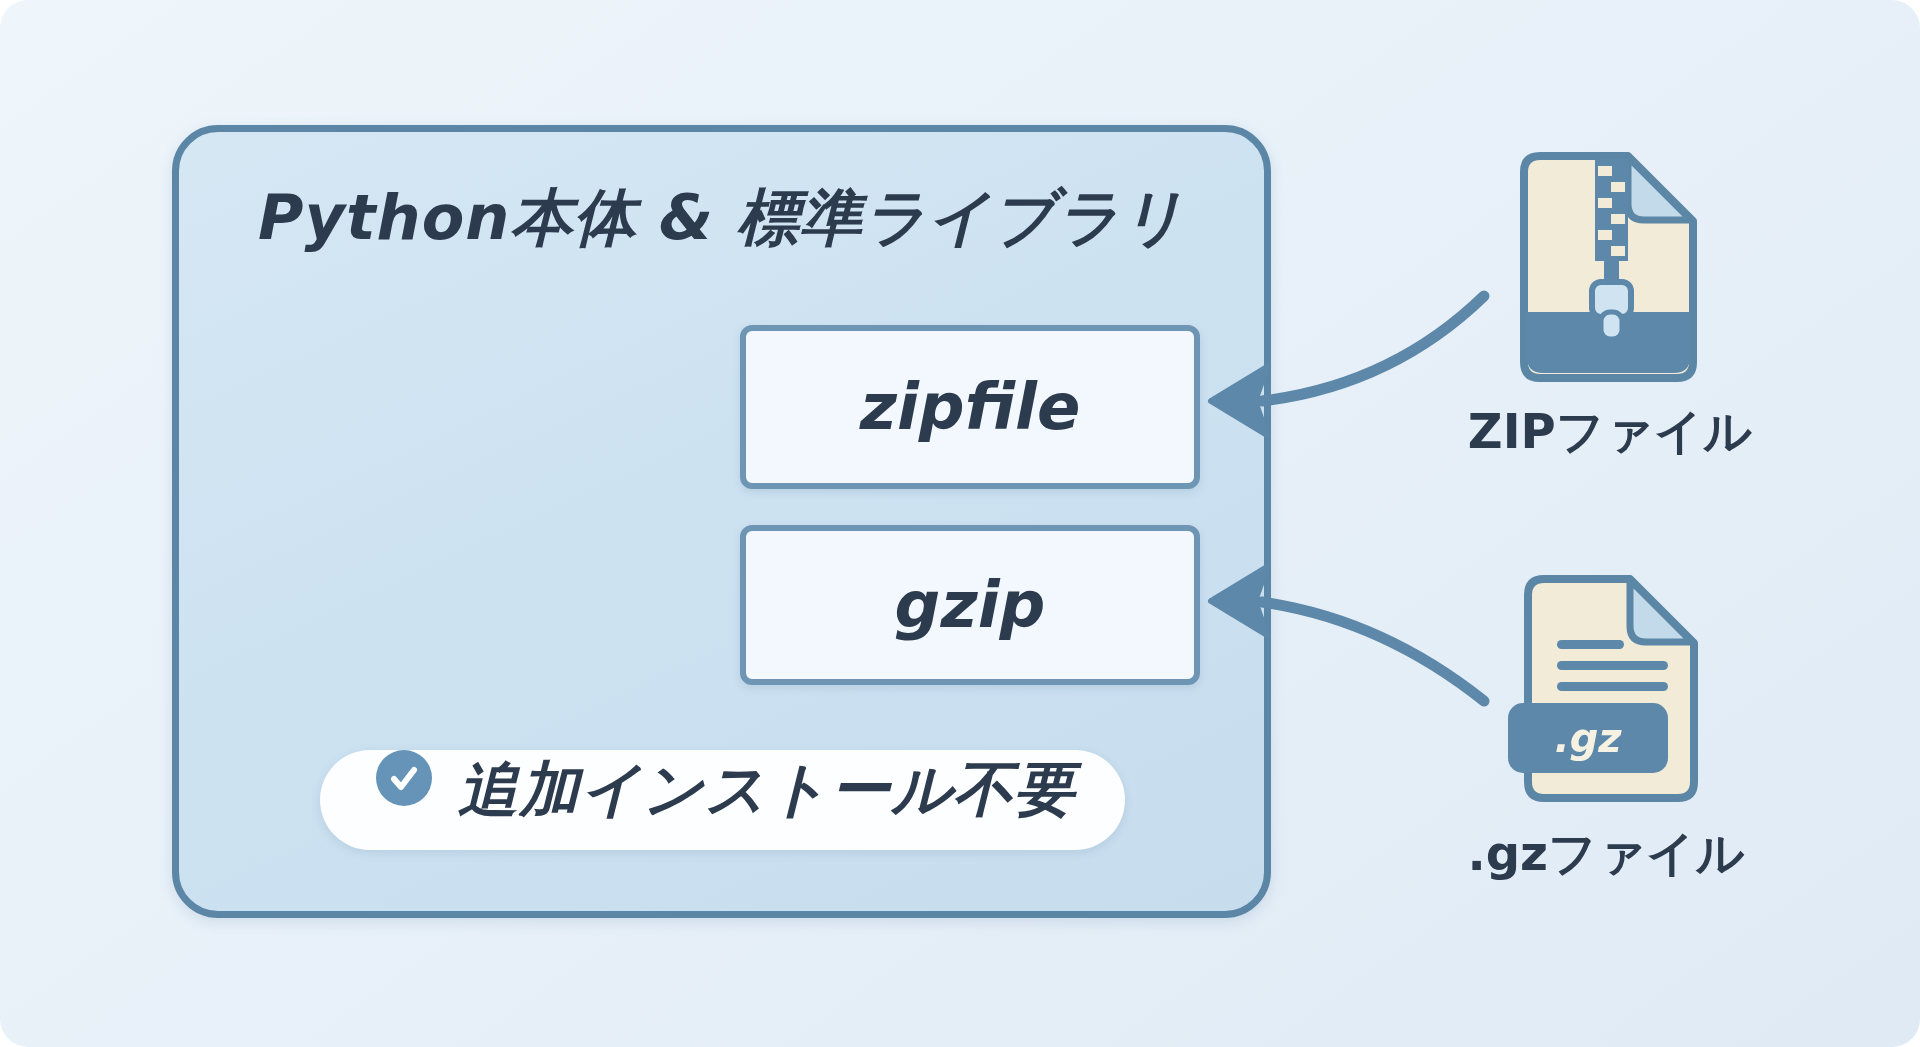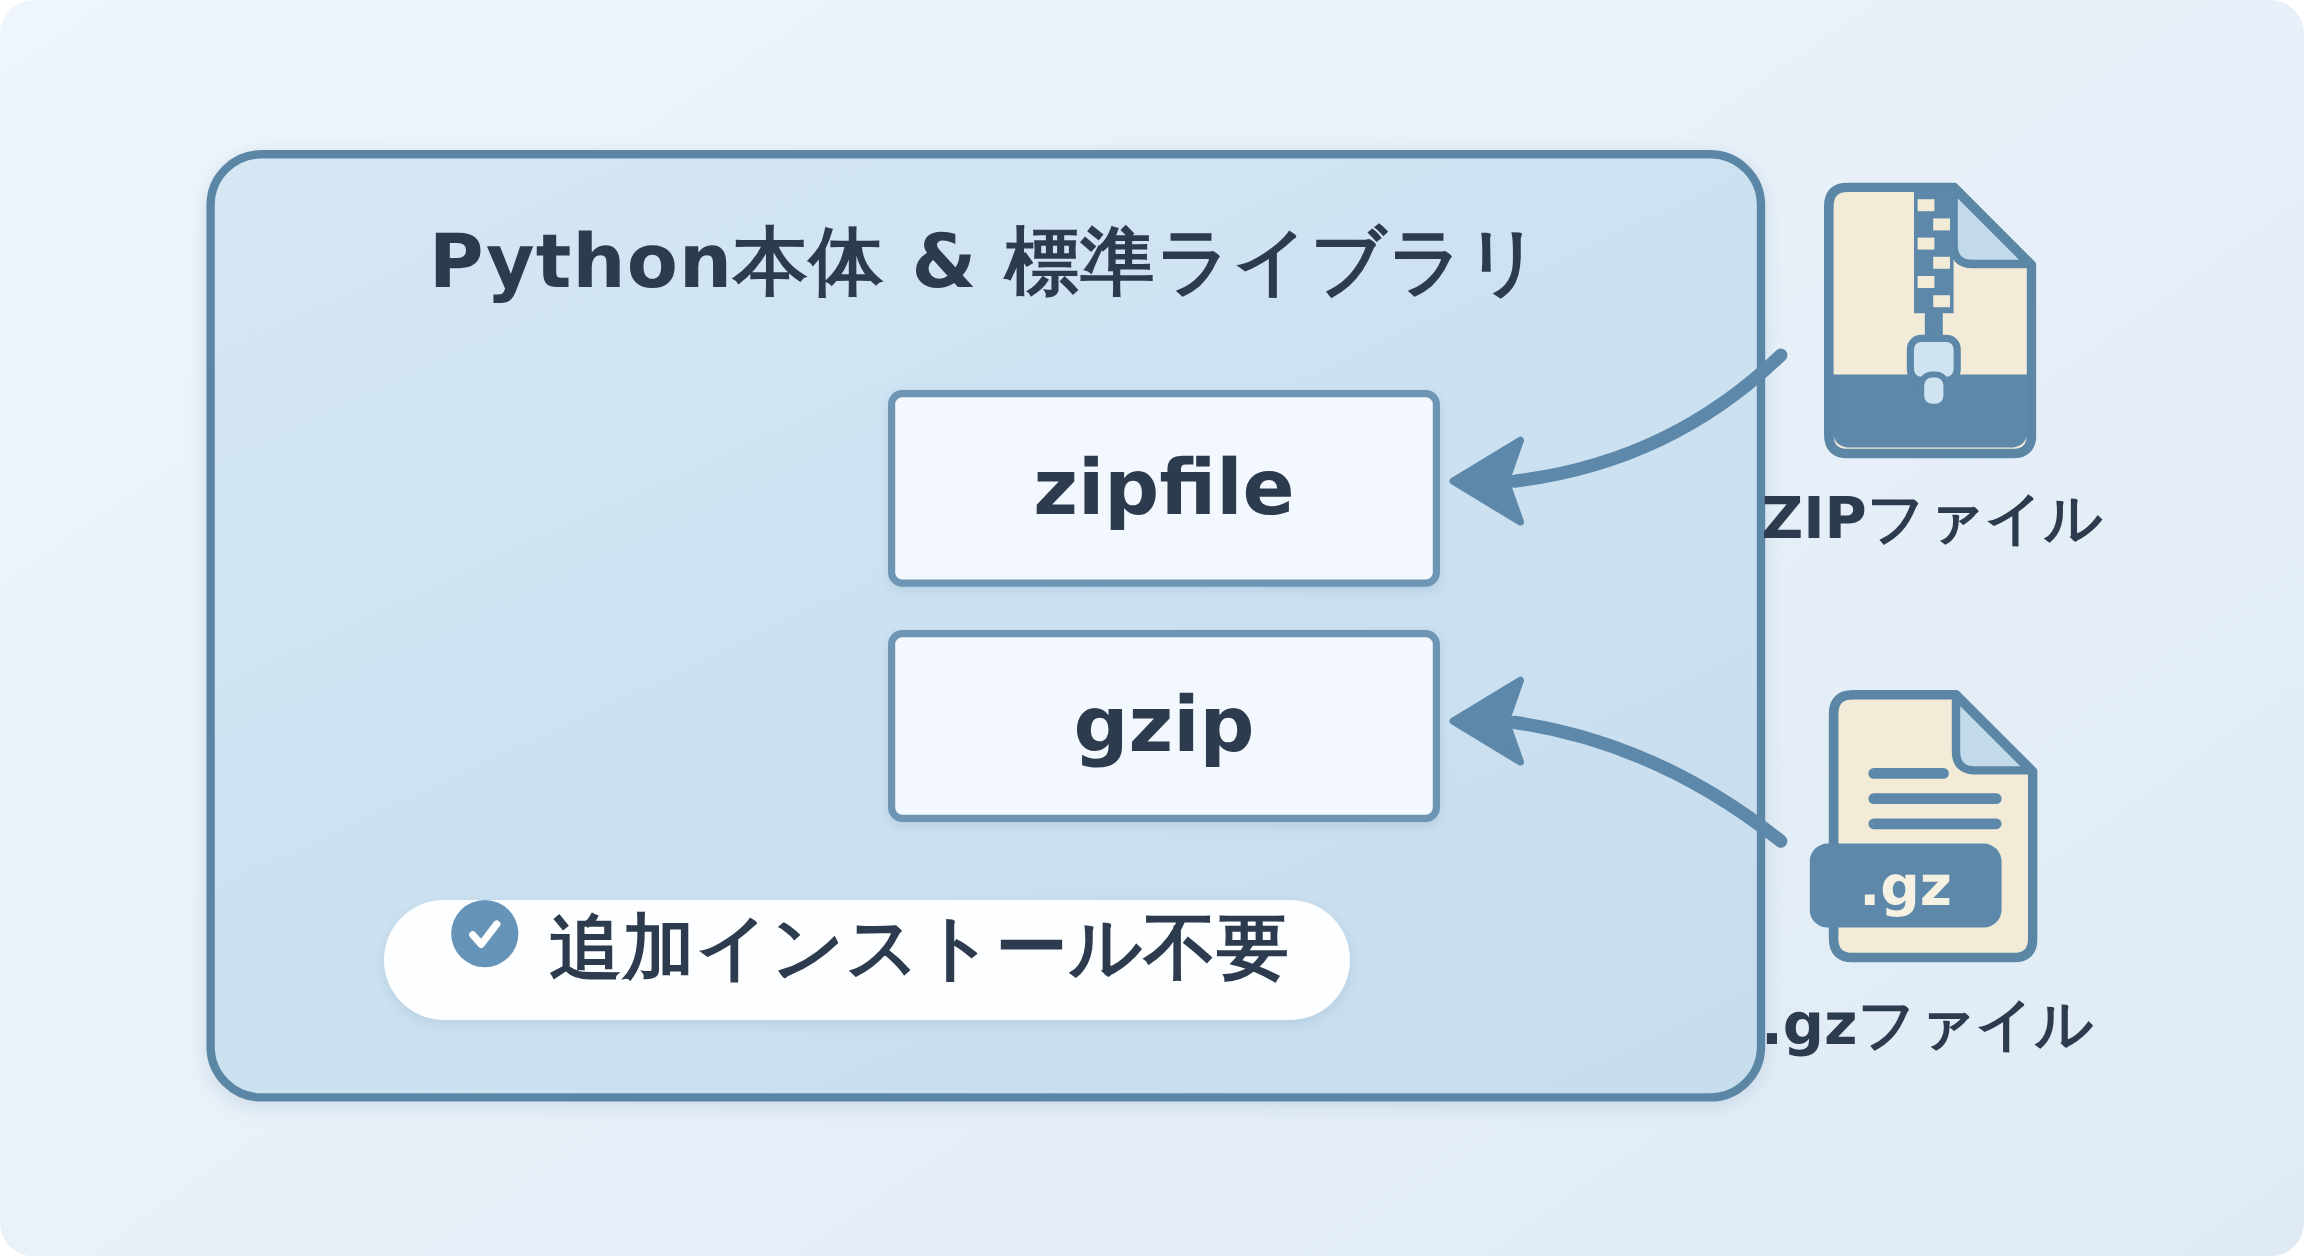--- a/index.html
+++ b/index.html
@@ -4,24 +4,25 @@
 <style>
   html,body{margin:0;padding:0;background:#ffffff;}
   body{font-family:"DejaVu Sans","Liberation Sans",sans-serif;}
   .canvas{
     position:relative;width:1920px;height:1047px;overflow:hidden;
     border-radius:28px;
     background:linear-gradient(145deg,#eef5fb 0%,#e7f0f8 55%,#dfeaf5 100%);
   }
   
   .main-box{
-    position:absolute;left:172px;top:125px;width:1299px;height:793px;
+    position:absolute;left:172px;top:125px;width:1099px;height:793px;
     box-sizing:border-box;border:7px solid #5c86a6;border-radius:46px;
     background:linear-gradient(155deg,#d6e7f4 0%,#cde2f1 45%,#c7ddee 100%);
     box-shadow:0 4px 14px rgba(90,130,165,0.18);
+    font-style:italic;
   }
   .box-title{
     position:absolute;left:0;right:0;top:44px;text-align:center;
     font-size:62px;font-weight:bold;color:#2c3b4e;letter-spacing:1px;
   }
   .left-label{
     position:absolute;left:28px;top:246px;width:440px;text-align:center;
     color:#2c3b4e;font-weight:bold;line-height:1.25;
   }
   .left-label .l1,.left-label .l3{font-size:56px;}
@@ -48,21 +49,21 @@
   .note-text{font-size:60px;font-weight:bold;color:#2c3b4e;letter-spacing:1px;}
   
   .file-icon{position:absolute;}
   .zip-icon{left:1520px;top:152px;width:177px;height:230px;}
   .gz-icon{left:1508px;top:575px;width:190px;height:227px;}
   .badge-text{
     position:absolute;display:flex;align-items:center;justify-content:center;
     font-weight:bold;color:#f5f1e3;
   }
   .zip-band-text{left:0;right:0;top:160px;height:62px;font-size:46px;letter-spacing:3px;}
-  .gz-badge-text{left:0;top:128px;width:160px;height:70px;font-size:46px;}
+  .gz-badge-text{left:0;top:128px;width:160px;height:70px;font-size:40px;font-style:italic;}
   .file-label{
     position:absolute;width:320px;text-align:center;
     font-size:48px;font-weight:bold;color:#2c3b4e;
   }
   .zip-label{left:1450px;top:400px;}
   .gz-label{left:1446px;top:822px;}
   
   .arrows{position:absolute;left:0;top:0;width:1920px;height:1047px;pointer-events:none;}
 </style>
 </head>

